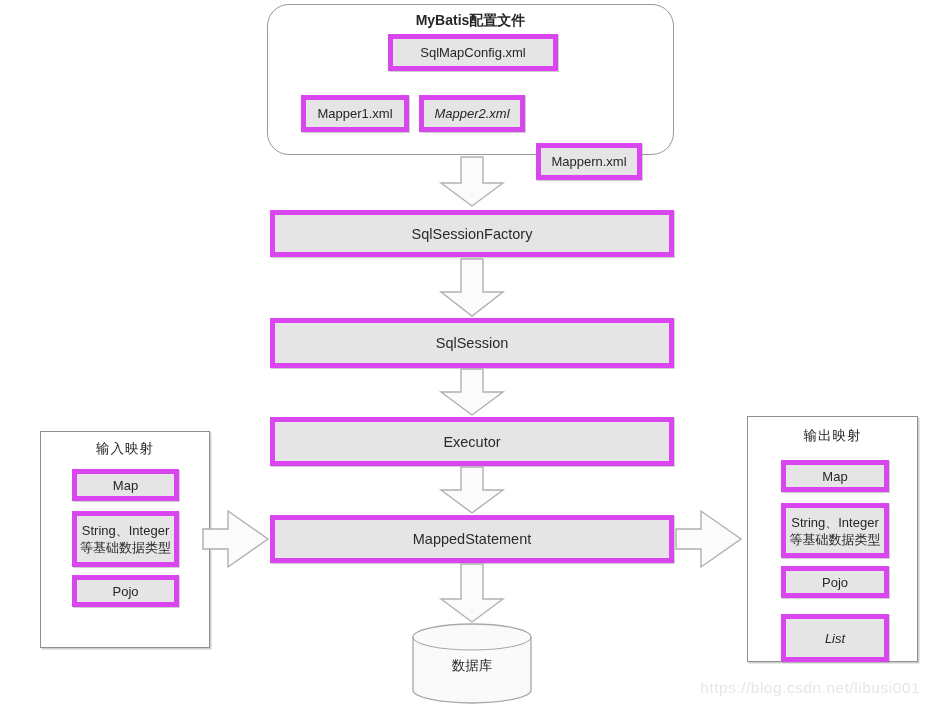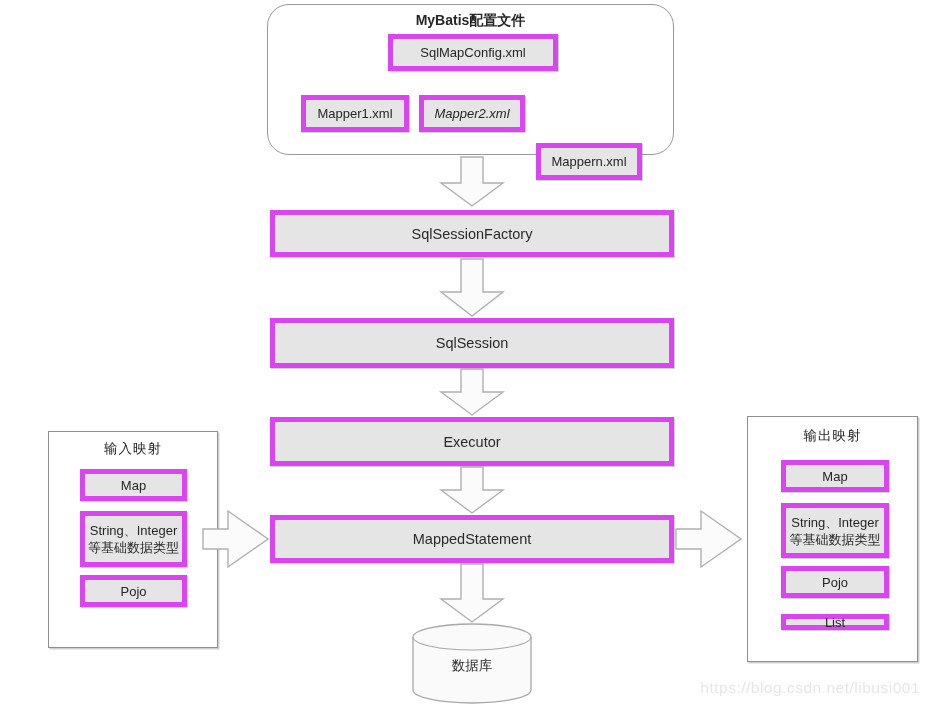--- a/index.html
+++ b/index.html
@@ -85,33 +85,33 @@
     <div class="box" style="left:33px; top:90px; width:108px; height:37px;">Mapper1.xml</div>
     <div class="box" style="left:151px; top:90px; width:106px; height:37px;font-style:italic;">Mapper2.xml</div>
     <div class="box" style="left:268px; top:90px; width:106px; height:37px;margin-top:48px;">Mappern.xml</div>
   </div>
 
   <div class="box flow-box" style="top:210px; height:47px;">SqlSessionFactory</div>
   <div class="box flow-box" style="top:318px; height:50px;">SqlSession</div>
   <div class="box flow-box" style="top:417px; height:49px;">Executor</div>
   <div class="box flow-box" style="top:515px; height:48px;">MappedStatement</div>
 
-  <div class="panel" style="left:48px; top:431px; width:170px; height:217px;">
+  <div class="panel" style="left:40px; top:431px; width:170px; height:217px;">
     <div class="panel-title" style="top:8px;">输入映射</div>
     <div class="box" style="left:31px; top:37px; width:107px; height:32px;">Map</div>
     <div class="box wrap-box" style="left:31px; top:79px; width:107px; height:56px;">String、Integer等基础数据类型</div>
     <div class="box" style="left:31px; top:143px; width:107px; height:32px;">Pojo</div>
   </div>
 
   <div class="panel" style="left:747px; top:416px; width:171px; height:246px;">
     <div class="panel-title" style="top:10px;">输出映射</div>
     <div class="box" style="left:33px; top:43px; width:108px; height:32px;">Map</div>
     <div class="box wrap-box" style="left:33px; top:86px; width:108px; height:55px;">String、Integer等基础数据类型</div>
     <div class="box" style="left:33px; top:149px; width:108px; height:32px;">Pojo</div>
-    <div class="box" style="left:33px; top:197px; width:108px; height:16px;">List</div>
+    <div class="box" style="left:33px; top:197px; width:108px; height:48px;font-style:italic;">List</div>
   </div>
 
   <svg id="shapes" viewBox="0 0 927 710" xmlns="http://www.w3.org/2000/svg">
 
     <polygon class="block-arrow" points="461,157 483,157 483,183 503,183 472,206 441,183 461,183"></polygon>
     <polygon class="block-arrow" points="461,259 483,259 483,292 503,292 472,316 441,292 461,292"></polygon>
     <polygon class="block-arrow" points="461,369 483,369 483,392 503,392 472,415 441,392 461,392"></polygon>
     <polygon class="block-arrow" points="461,467 483,467 483,490 503,490 472,513 441,490 461,490"></polygon>
     <polygon class="block-arrow" points="461,564 483,564 483,599 503,599 472,622 441,599 461,599"></polygon>
 

